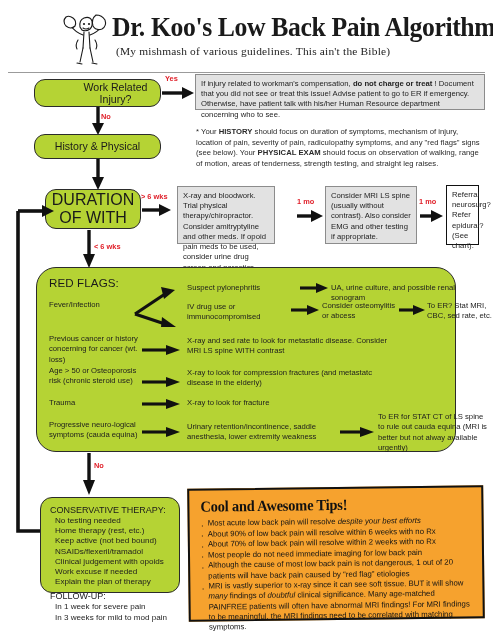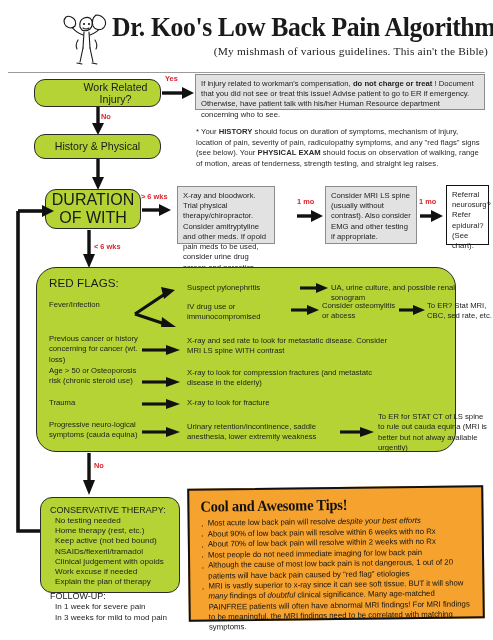--- a/index.html
+++ b/index.html
@@ -8,21 +8,21 @@
     height: 640px;
     background: #ffffff;
     font-family: "Liberation Sans", sans-serif;
     color: #231f20;
     overflow: hidden;
     position: relative;
   }
   #canvas { position: relative; width: 493px; height: 640px; }
 
   
-  .header { position: absolute; left: 0; top: 4px; width: 401px; height: 62px; text-align: right; }
+  .header { position: absolute; left: 0; top: 4px; width: 401px; height: 62px; }
   .doodle { position: absolute; left: 58px; top: 9px; width: 52px; height: 56px; }
   .title {
     position: absolute; left: 112px; top: 8px; width: 372px;
     font-family: "Liberation Serif", serif;
     font-weight: bold; font-size: 26.5px; letter-spacing: -0.4px;
     color: #1a1a1a; white-space: nowrap;
     transform: scaleX(0.97); transform-origin: left center;
   }
   .subtitle {
     position: absolute; left: 116px; top: 41px; width: 372px;
@@ -215,21 +215,21 @@
   <div class="greybox" style="left:325px; top:186px; width:92px; height:58px;">
     <span>Consider MRI LS spine (usually without contrast). Also consider EMG and other testing if appropriate.</span>
   </div>
 
   <svg class="arrow" style="left:419px; top:207px; width:25px; height:16px;" viewBox="0 0 25 16">
     <line x1="1" y1="9" x2="14" y2="9" stroke="#111" stroke-width="3.4"></line>
     <polygon points="12,3 24,9 12,15" fill="#111"></polygon>
   </svg>
   <div class="lbl-red" style="left:419px; top:197px;">1 mo</div>
 
-  <div class="whitebox" style="left:446px; top:185px; width:43px; height:60px;">
+  <div class="whitebox" style="left:446px; top:185px; width:33px; height:60px;">
     <span>Referral neurosurg? Refer epidural? (See chart).</span>
   </div>
 
   <svg class="arrow" style="left:80px; top:229px; width:18px; height:40px;" viewBox="0 0 18 40">
     <line x1="9" y1="1" x2="9" y2="27" stroke="#111" stroke-width="3.4"></line>
     <polygon points="3,25 9,39 15,25" fill="#111"></polygon>
   </svg>
   <div class="lbl-red" style="left:94px; top:242px;">&lt; 6 wks</div>
 
   <svg class="arrow" style="left:4px; top:195px; width:60px; height:345px;" viewBox="0 0 60 345">

